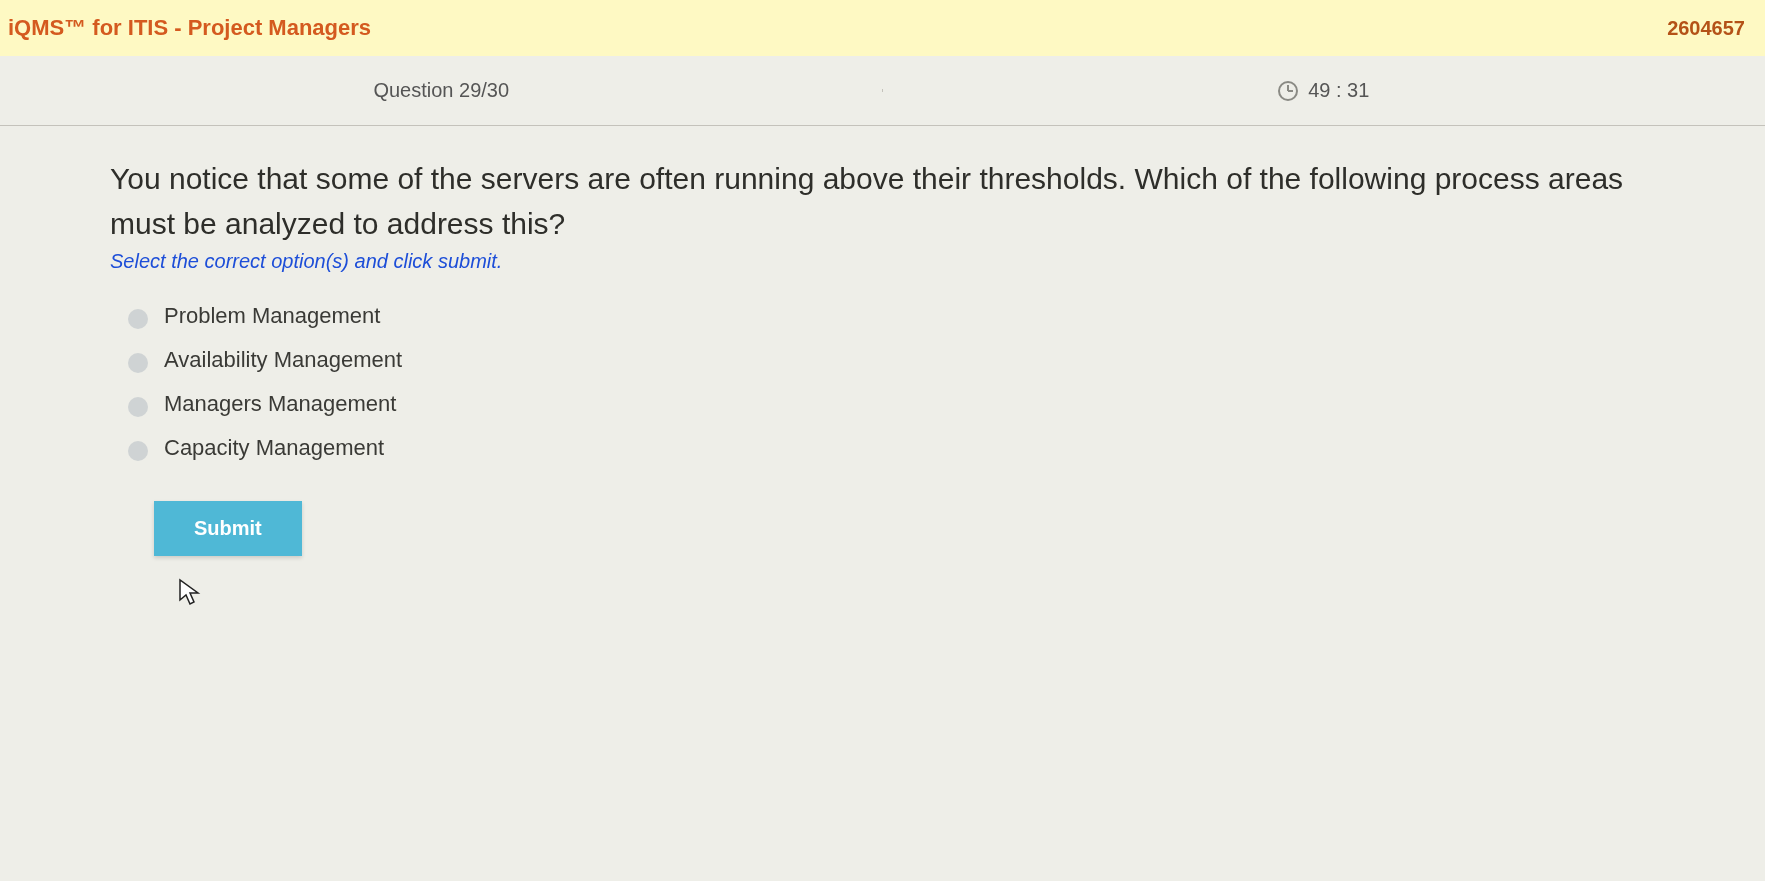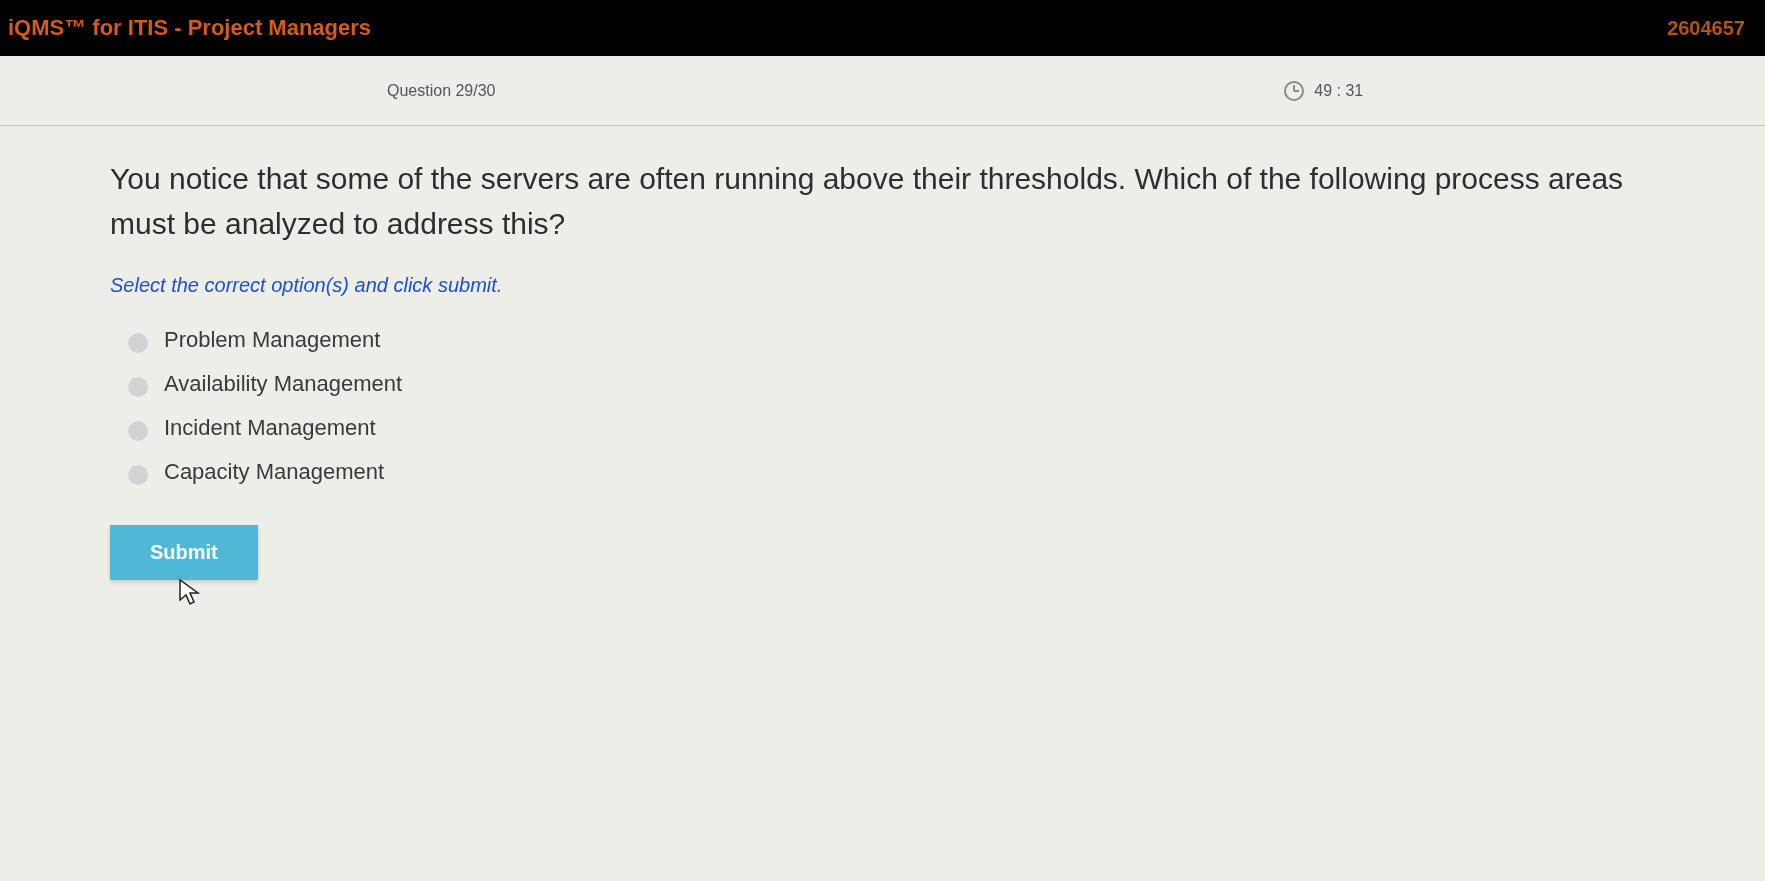--- a/index.html
+++ b/index.html
@@ -4,21 +4,21 @@
 <style>
   * { margin: 0; padding: 0; box-sizing: border-box; }
   body {
     font-family: "Segoe UI", Arial, sans-serif;
     background: #e8e6e0;
     width: 1765px;
     height: 881px;
     overflow: hidden;
   }
   .top-bar {
-    background: #000000;
+    background: #fef9c3;
     height: 56px;
     display: flex;
     align-items: center;
     justify-content: space-between;
     padding: 0 20px 0 8px;
   }
   .top-title {
     color: #d45a1f;
     font-size: 22px;
     font-weight: bold;
@@ -34,21 +34,21 @@
   }
   .stats-row {
     display: flex;
     border-bottom: 1px solid #c4c2bb;
     height: 70px;
     align-items: center;
   }
   .stats-cell {
     flex: 1;
     text-align: center;
-    font-size: 16px;
+    font-size: 20px;
     color: #4a4a46;
     position: relative;
     display: flex;
     align-items: center;
     justify-content: center;
     gap: 10px;
   }
   .stats-cell:not(:last-child)::after {
     content: "";
     position: absolute;
@@ -85,21 +85,21 @@
     background: #8a8a84;
     transform: translate(0, -50%);
   }
   .question-area {
     padding: 30px 110px 40px 110px;
   }
   .question-text {
     font-size: 30px;
     color: #2e2e2a;
     line-height: 1.5;
-    margin-bottom: 28px;
+    margin-bottom: 4px;
   }
   .instruction {
     font-style: italic;
     color: #1d4ed8;
     font-size: 20px;
     margin-bottom: 30px;
   }
   .options {
     padding-left: 18px;
     margin-bottom: 40px;
@@ -123,20 +123,21 @@
   }
   .submit-btn {
     background: #4fb8d6;
     color: #fff;
     font-size: 20px;
     font-weight: bold;
     border: none;
     padding: 16px 40px;
     cursor: pointer;
     box-shadow: 0 2px 4px rgba(0,0,0,0.15);
+    margin-left: 44px;
   }
   .cursor-arrow {
     position: absolute;
     left: 178px;
     top: 578px;
     pointer-events: none;
   }
 </style>
 </head>
 <body>
@@ -164,21 +165,21 @@
       <div class="option-row">
         <span class="radio-dot"></span>
         <span class="option-label">Problem Management</span>
       </div>
       <div class="option-row">
         <span class="radio-dot"></span>
         <span class="option-label">Availability Management</span>
       </div>
       <div class="option-row">
         <span class="radio-dot"></span>
-        <span class="option-label">Incident Management</span>
+        <span class="option-label">Managers Management</span>
       </div>
       <div class="option-row">
         <span class="radio-dot"></span>
         <span class="option-label">Capacity Management</span>
       </div>
     </div>
 
     <button class="submit-btn">Submit</button>
   </div>
 </div>

